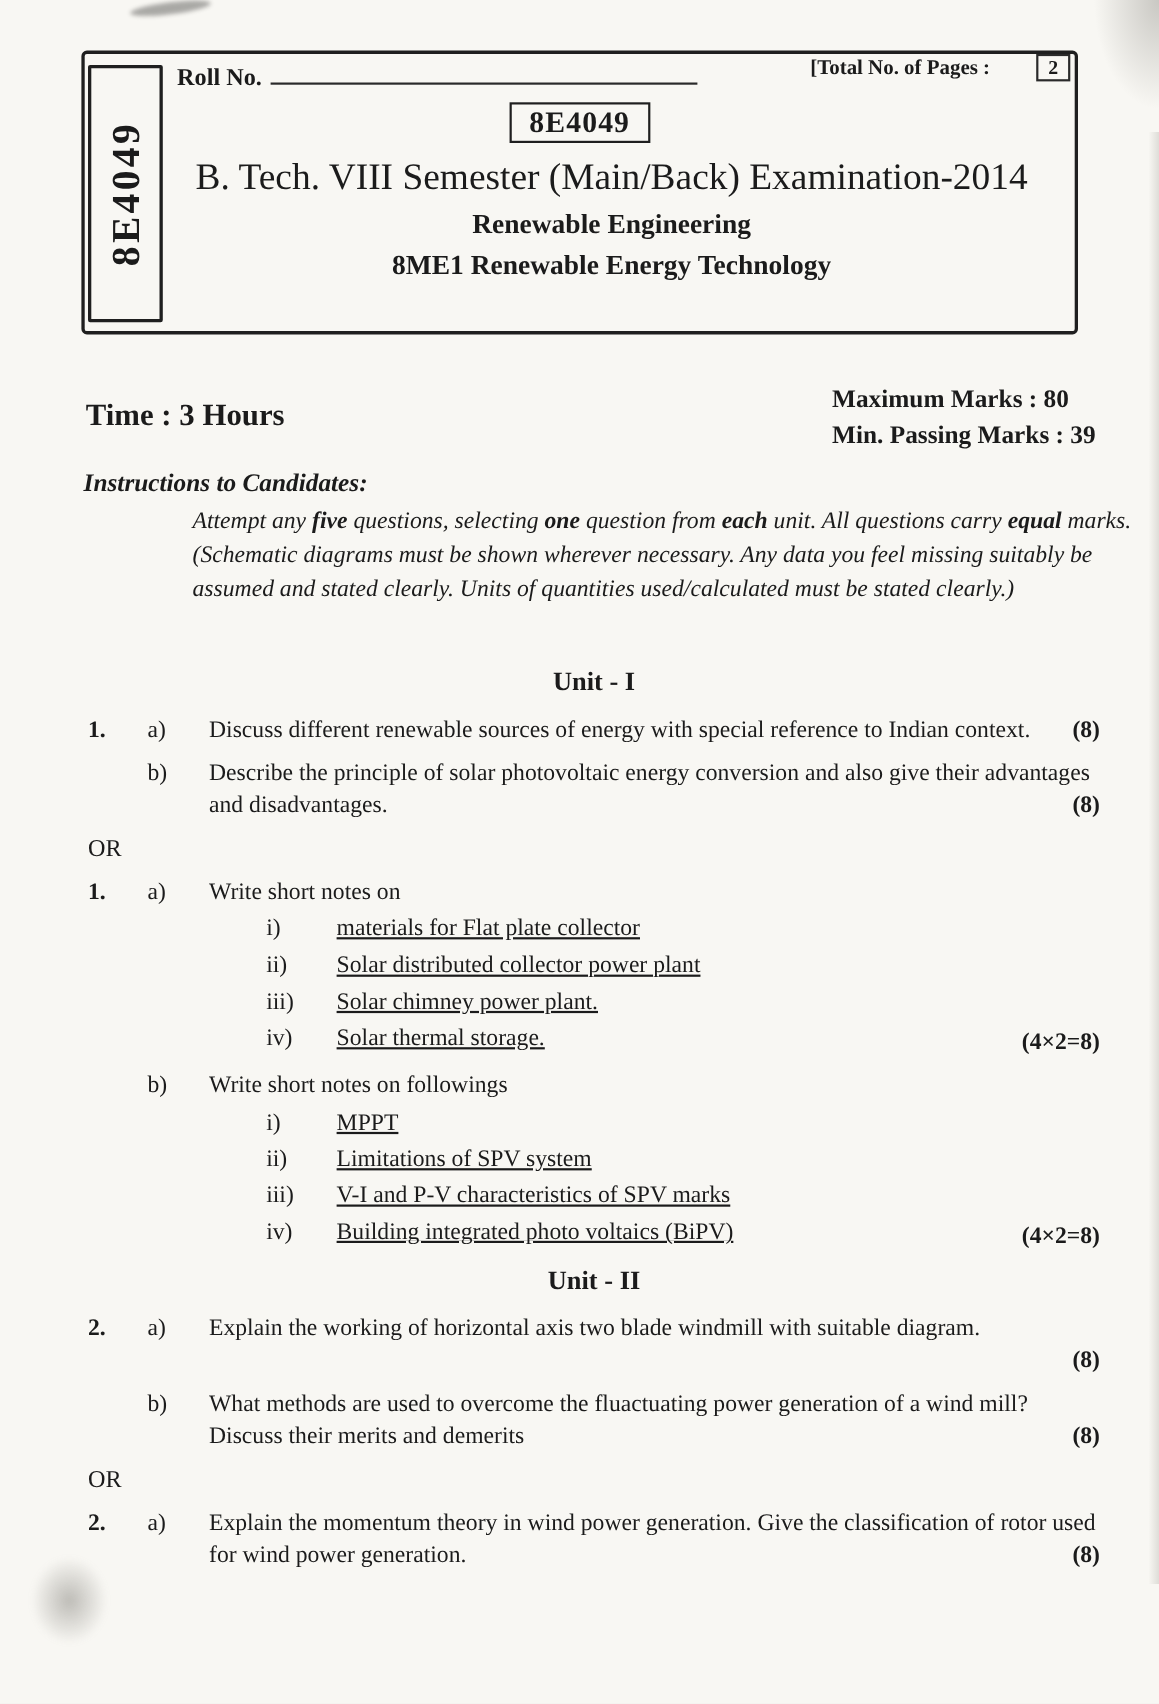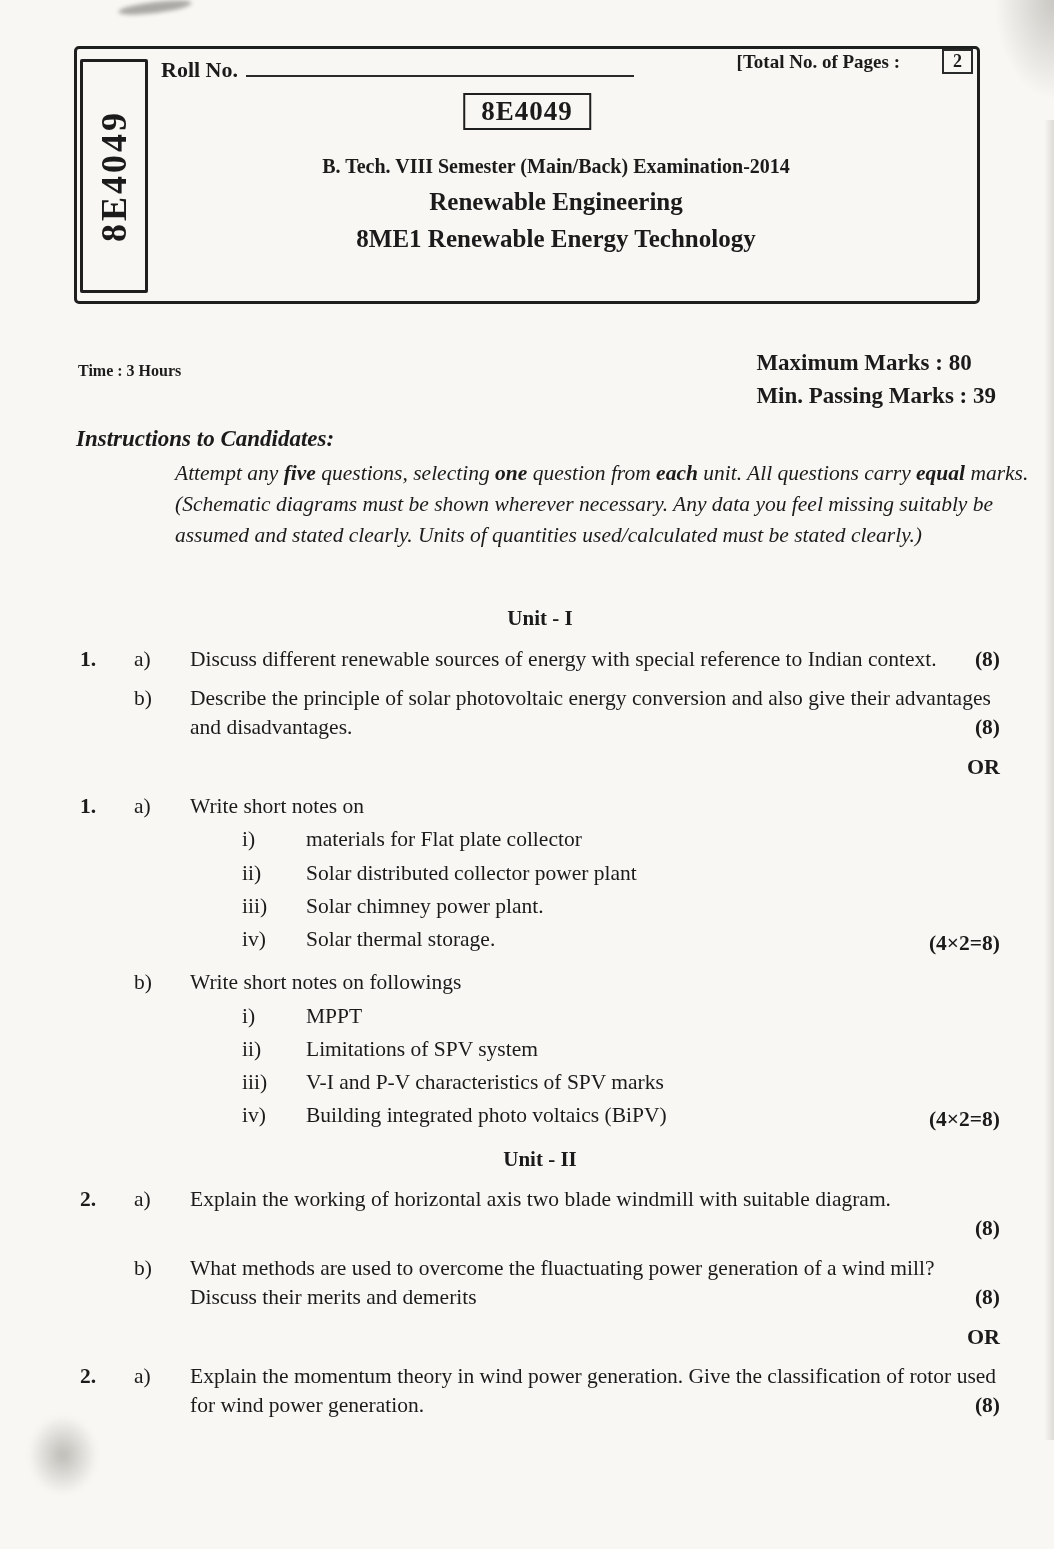--- a/index.html
+++ b/index.html
@@ -80,30 +80,30 @@
     font-weight: bold;
     font-size: 27px;
     letter-spacing: 1px;
     background: #f8f7f3;
   }
   .titles {
     position: absolute;
     left: 66px; right: 8px; top: 90px;
     text-align: center;
   }
-  .title-1 { font-weight: bold; font-size: 20px; margin-top: 16px; }
+  .title-1 { font-weight: normal; font-size: 34px; margin-top: 4px; }
   .title-2 { font-weight: bold; font-size: 25px; margin-top: 10px; }
   .title-3 { font-weight: bold; font-size: 25px; margin-top: 9px; }
 
   
   .time-label {
     position: absolute;
     left: 78px; top: 362px;
     font-weight: bold;
-    font-size: 16px;
+    font-size: 28px;
   }
   .marks-block {
     position: absolute;
     right: 58px; top: 346px;
     font-weight: bold;
     font-size: 23px;
     line-height: 1.45;
     text-align: left;
   }
 
@@ -129,43 +129,43 @@
   .content {
     position: absolute;
     left: 80px; top: 598px;
     width: 920px;
     font-size: 21.5px;
     line-height: 1.36;
   }
   .unit-heading {
     text-align: center;
     font-weight: bold;
-    font-size: 21px;
+    font-size: 24px;
     margin: 6px 0 12px 0;
   }
   .or-heading {
-    text-align: right;
-    font-weight: bold;
+    text-align: left;
+    font-weight: normal;
     font-size: 22px;
     margin: 2px 0 10px 0;
   }
   .q-row { display: flex; margin-bottom: 10px; }
   .q-num { width: 54px; font-weight: bold; flex: none; }
   .q-part { width: 56px; flex: none; }
   .q-body { flex: 1; position: relative; }
   .q-marks {
     position: absolute;
     right: 0; bottom: 0;
     font-weight: bold;
   }
   .q-marks-line { text-align: right; font-weight: bold; }
   .q-sub { margin-top: 4px; padding-left: 52px; }
   .q-sub-row { display: flex; margin-bottom: 4px; }
   .q-sub-label { width: 64px; flex: none; }
-  .q-sub-text { flex: 1; }
+  .q-sub-text { flex: 1; text-decoration: underline; }
 
   
   .artifact { position: absolute; pointer-events: none; }
   .artifact-top-left {
     left: 118px; top: 2px; width: 74px; height: 11px;
     background: #4a4a48; opacity: .45;
     transform: rotate(-7deg);
     border-radius: 50%;
     filter: blur(2px);
   }

